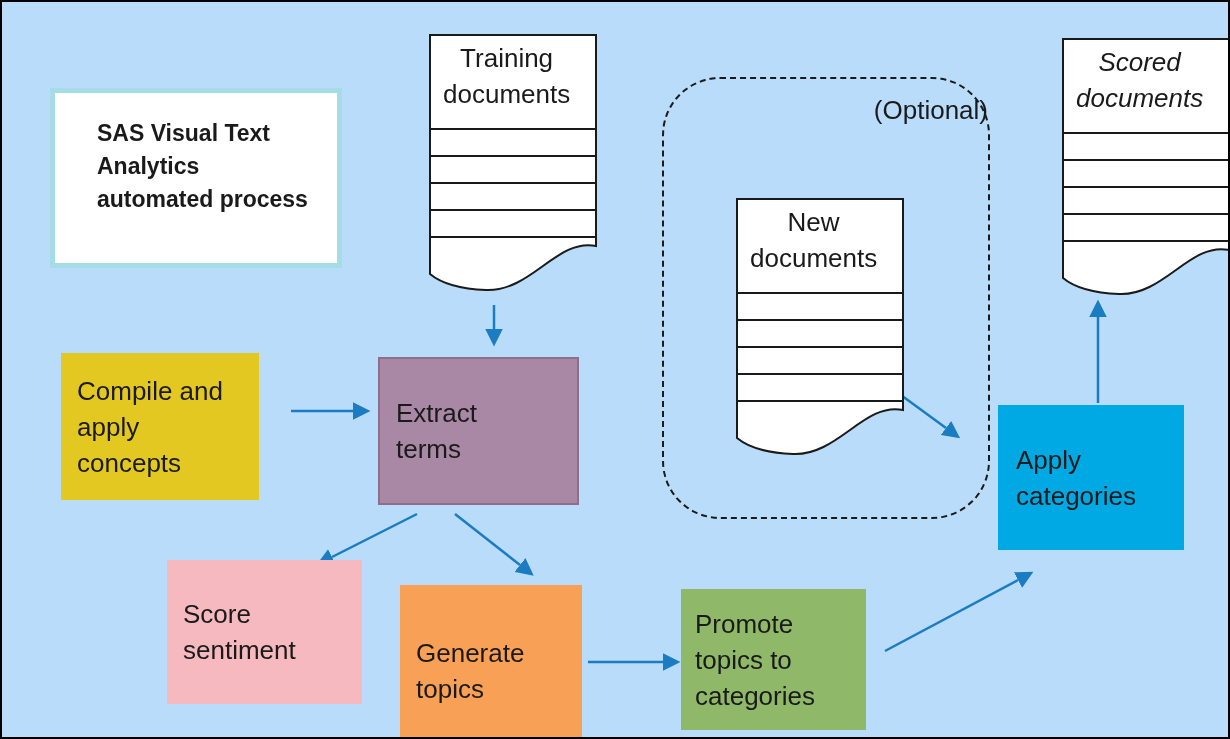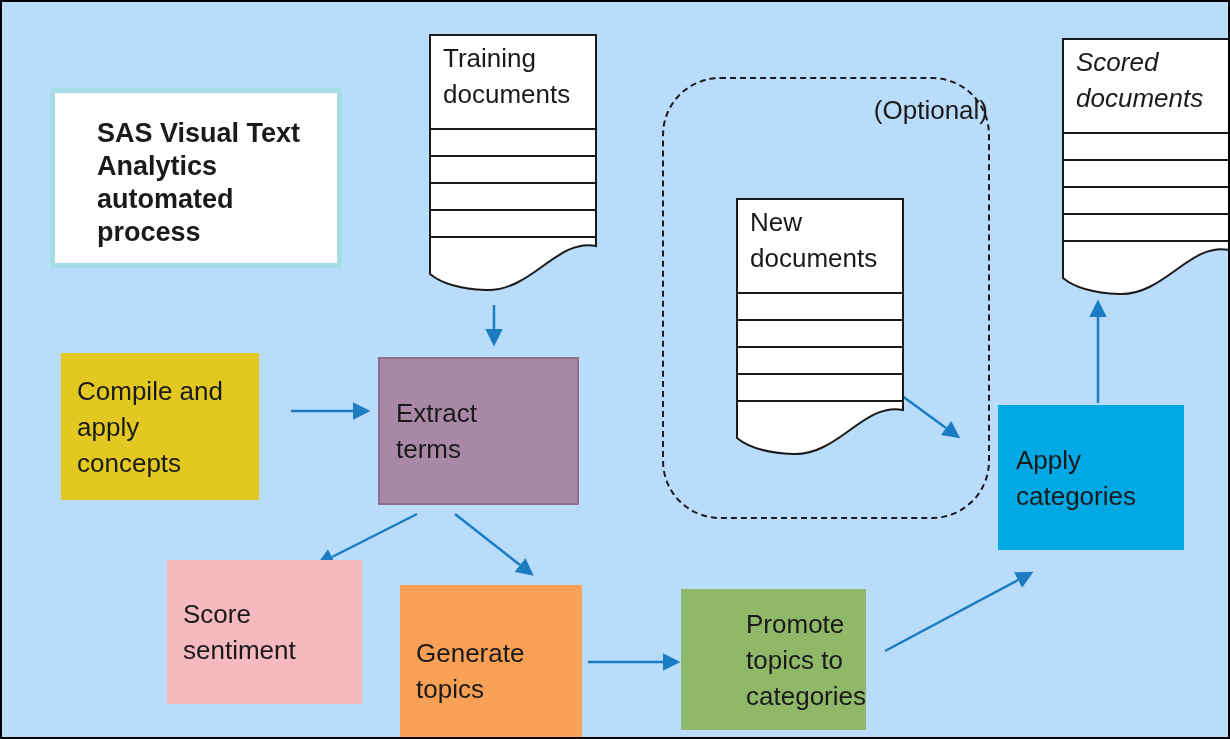--- a/index.html
+++ b/index.html
@@ -17,52 +17,52 @@
   .arrows line{stroke:var(--arrow,#1b7cc2);stroke-width:2.5;}
   .ah{fill:var(--arrow,#1b7cc2);}
 
   .title-box{
     position:absolute;left:48px;top:86px;width:292px;height:180px;
     box-sizing:border-box;background:#fff;
     border:5px solid var(--title-border,#a5dce6);
   }
   .title-text{
     margin:24px 0 0 42px;
-    font-size:27px;font-weight:bold;line-height:33px;
+    font-size:23px;font-weight:bold;line-height:33px;
     white-space:pre-line;color:#1a1a1a;
   }
 
   .dashed-box{
     position:absolute;left:660px;top:75px;width:328px;height:442px;
     box-sizing:border-box;
     border:2px dashed #1a1a1a;border-radius:58px;
   }
   .optional-label{
     text-align:right;margin-top:16px;font-size:26px;color:#1a1a1a;
   }
 
-  .doc{position:absolute;width:168px;height:262px;}
+  .doc{position:absolute;width:168px;height:262px;text-align:center;}
   .doc svg{position:absolute;left:0;top:0;display:block;}
   .doc-label{
     position:absolute;left:14px;top:6px;
     font-size:26px;line-height:36px;white-space:pre-line;color:#1a1a1a;
   }
 
   .step{
     position:absolute;display:flex;align-items:center;
     box-sizing:border-box;padding-left:16px;
     font-size:26px;line-height:36px;color:#1a1a1a;
   }
   .step span{white-space:pre-line;}
   .step-compile {left:59px; top:351px;width:198px;height:147px;background:var(--step-compile,#e3c822);}
   .step-extract {left:376px;top:355px;width:201px;height:148px;background:var(--step-extract,#a888a5);
                  border:2px solid var(--step-extract-border,#8d6f8d);}
   .step-score   {left:165px;top:558px;width:195px;height:144px;background:var(--step-score,#f6b9bf);}
   .step-generate{left:398px;top:583px;width:182px;height:172px;background:var(--step-generate,#f8a055);}
-  .step-promote {left:679px;top:587px;width:185px;height:141px;background:var(--step-promote,#8fb968);padding-left:14px;justify-content:flex-end;}
+  .step-promote {left:679px;top:587px;width:185px;height:141px;background:var(--step-promote,#8fb968);padding-left:14px;}
   .step-apply   {left:996px;top:403px;width:186px;height:145px;background:var(--step-apply,#00a9e4);padding-left:18px;}
 
   .doc-outline{fill:#fff;stroke:#1a1a1a;stroke-width:2;}
   .doc-rule{stroke:#1a1a1a;stroke-width:1.8;}
 </style>
 </head>
 <body>
 
 <div class="canvas" style="--bg: #b9dcfa; --title-border: #a5dce6; --step-compile: #e3c822; --step-extract: #a888a5; --step-extract-border: #8d6f8d; --step-score: #f6b9bf; --step-generate: #f8a055; --step-promote: #8fb968; --step-apply: #00a9e4; --arrow: #1b7cc2;">
 

